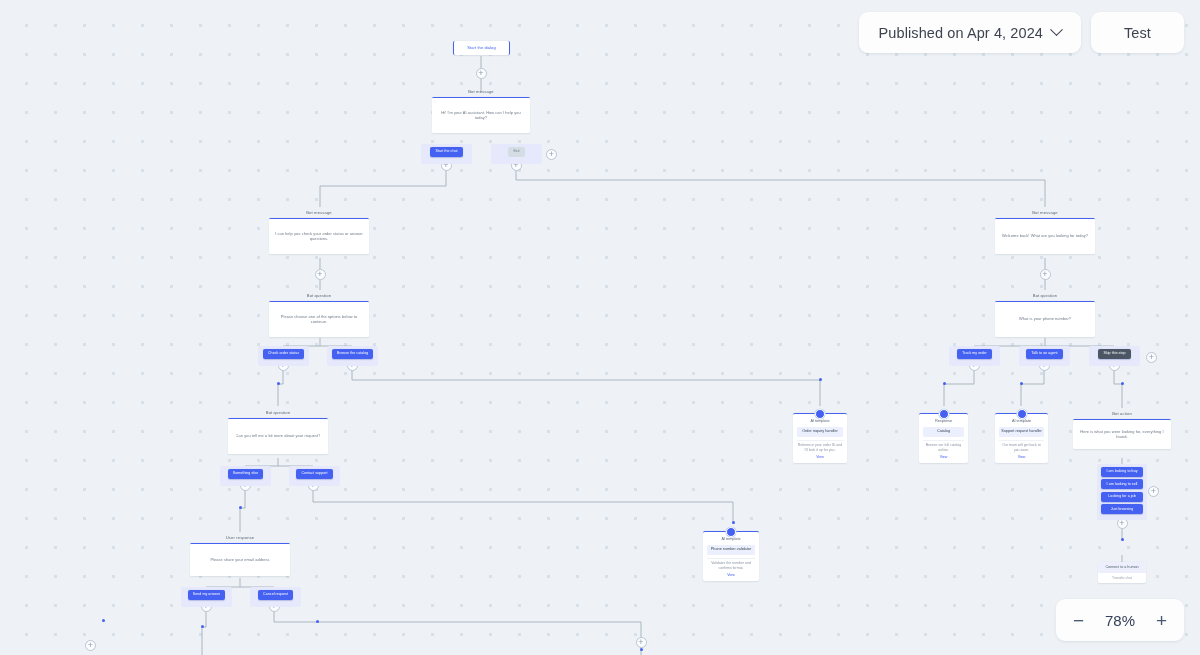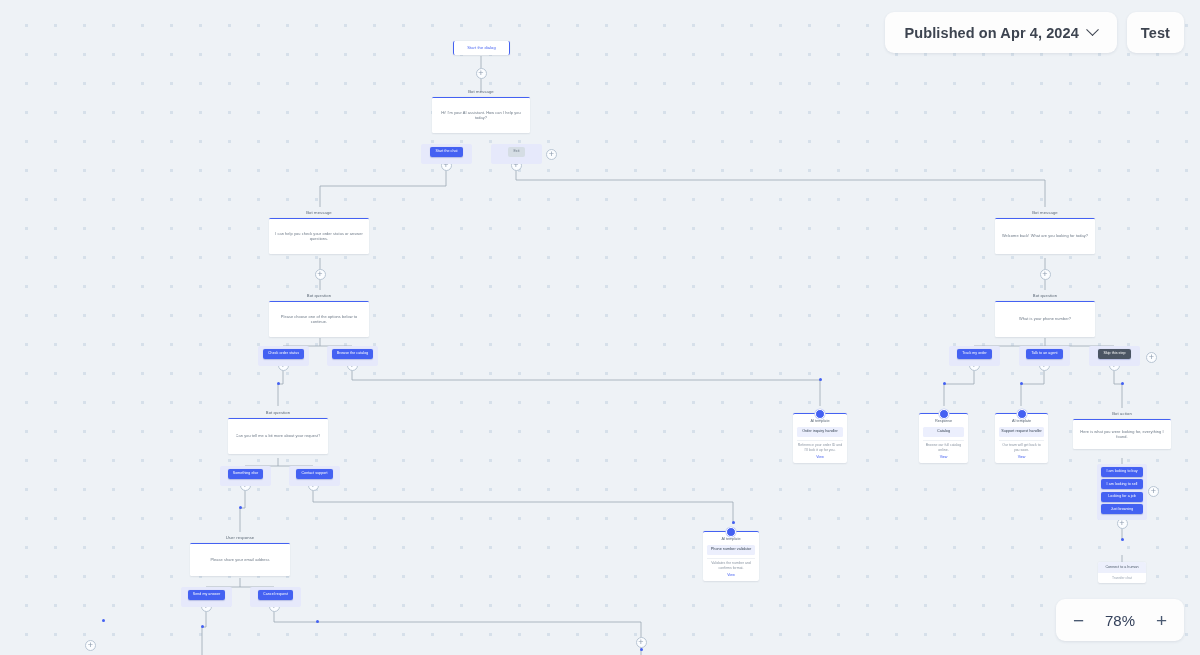--- a/index.html
+++ b/index.html
@@ -110,24 +110,24 @@
     box-shadow:0 0.5px 1.5px rgba(40,60,90,.10);
     color:#4461f2; font-size:4px; line-height:1;
     display:flex; align-items:center; justify-content:center; letter-spacing:.1px;
   }
 
   
   .toolbar { position:absolute; top:12px; right:16px; display:flex; gap:10px; z-index:20; }
   .tb-btn {
     background:#fdfdfd; border-radius:9px; box-shadow:0 1px 3px rgba(40,60,90,.10);
     height:41px; display:flex; align-items:center; justify-content:center;
-    color:#3d4450; font-size:14.5px; letter-spacing:.1px;font-weight:bold;
+    color:#3d4450; font-size:14.5px; letter-spacing:.1px;
   }
   #publish-btn { padding:0 20px; gap:9px; }
-  #test-btn { padding:0 14px; }
+  #test-btn { padding:0 33px; }
   .chev { width:9px; height:9px; border-right:1.6px solid #3d4450; border-bottom:1.6px solid #3d4450;
           transform:rotate(45deg) translate(-2px,-2px); }
 
   .zoombar {
     position:absolute; right:16px; bottom:14px; z-index:20;
     background:#fdfdfd; border-radius:9px; box-shadow:0 1px 3px rgba(40,60,90,.10);
     height:42px; width:128px; display:flex; align-items:center; justify-content:space-between;
     padding:0 17px; color:#3a4a63; font-size:15px;
   }
   .zbtn { font-size:19px; color:#4a5a72; line-height:1; cursor:pointer; user-select:none; }

